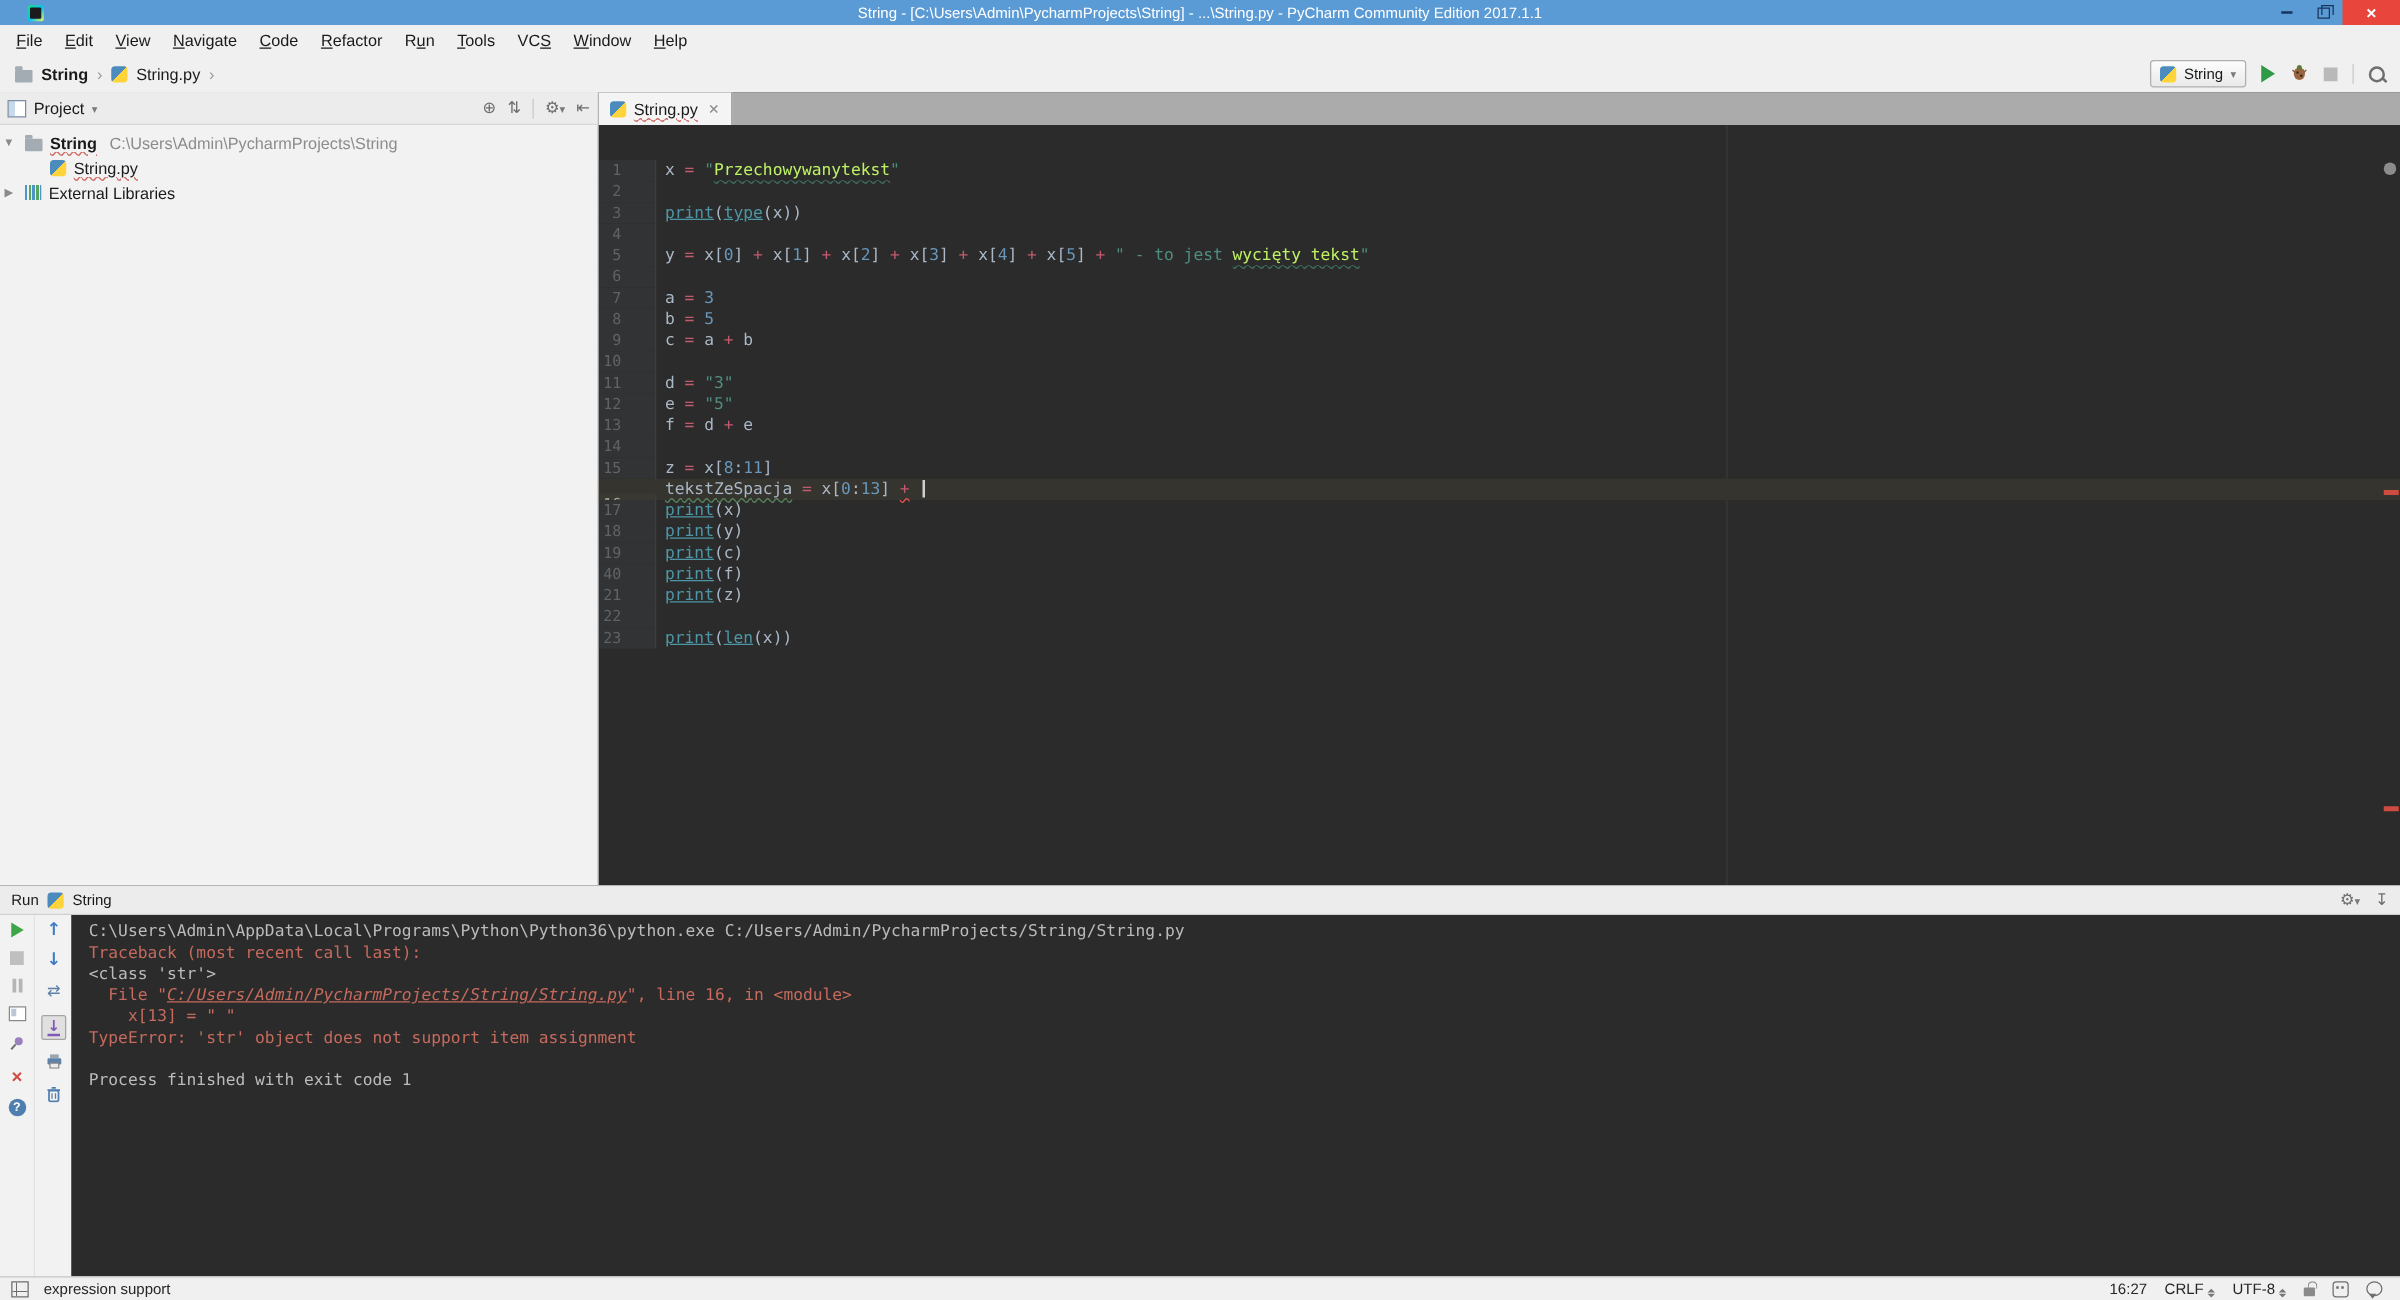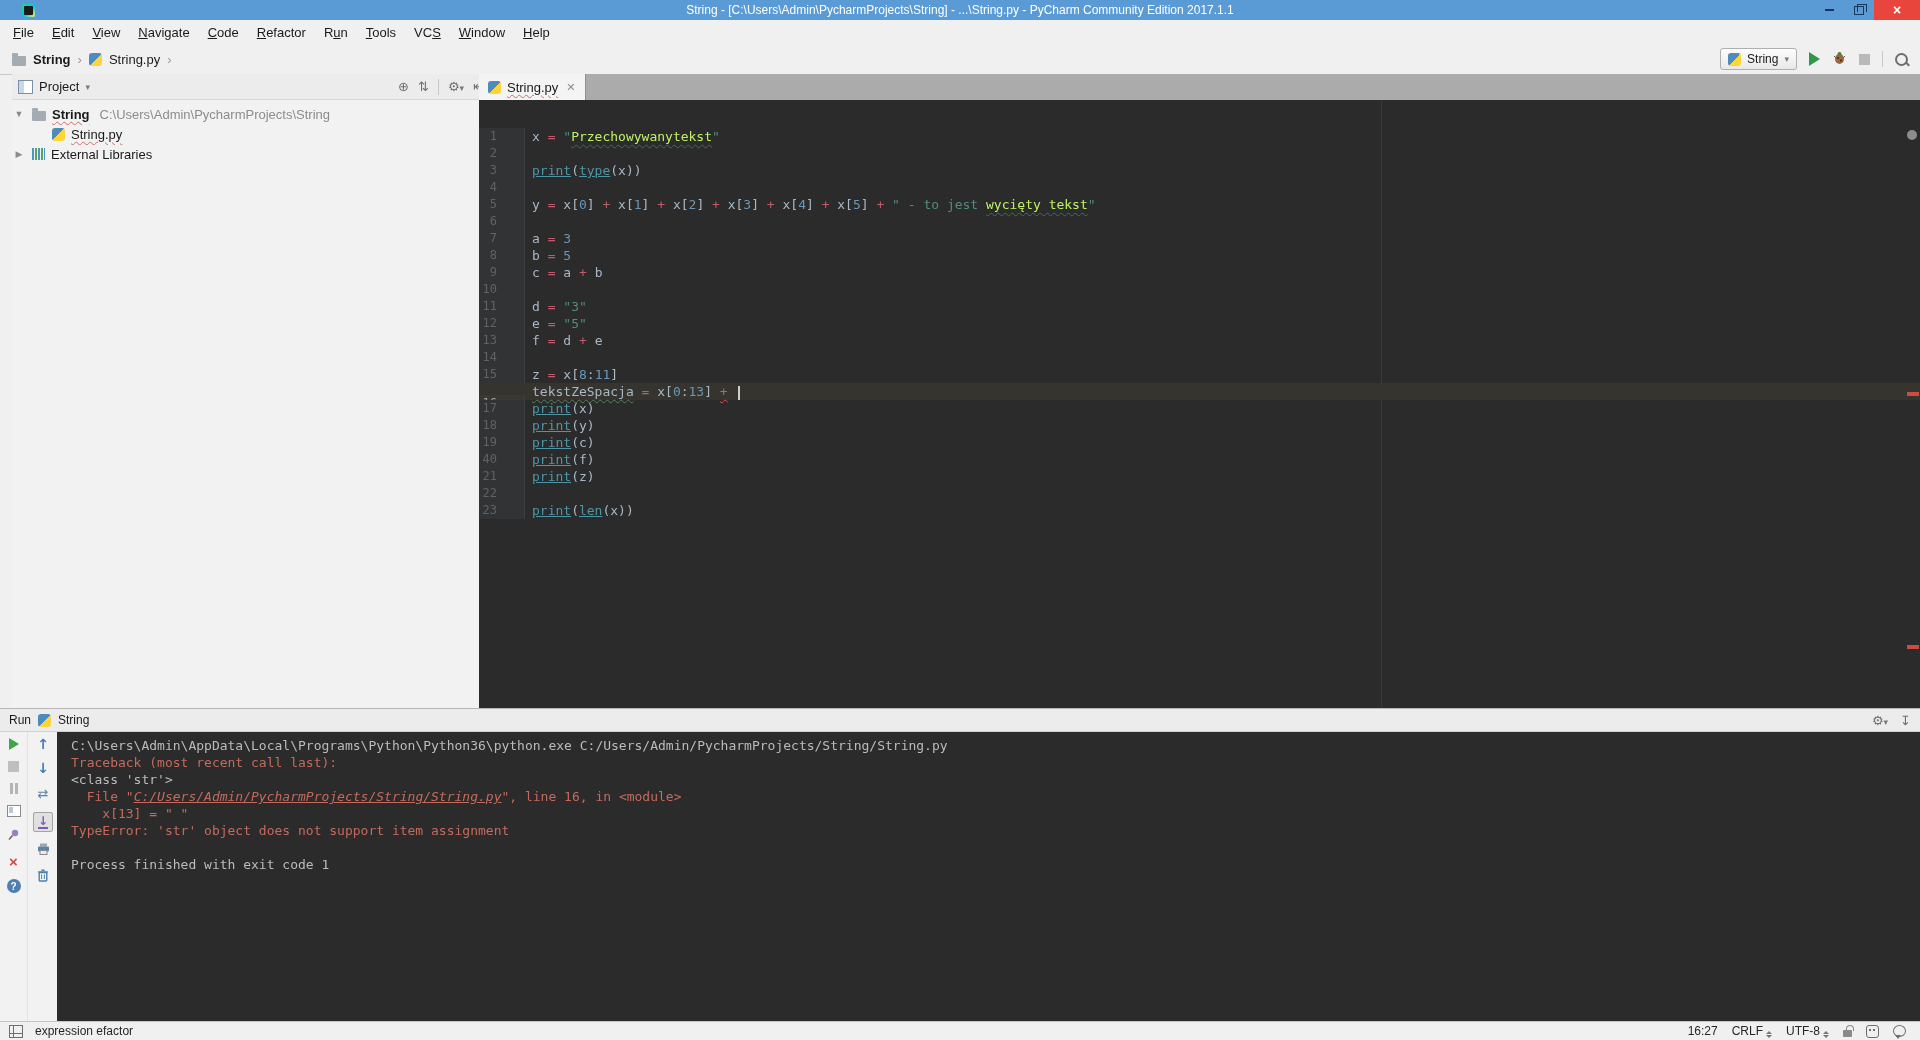--- a/index.html
+++ b/index.html
@@ -34,21 +34,21 @@
   .run-config-select{display:flex;align-items:center;gap:6px;border:1px solid #AFAFAF;border-radius:3px;
                      background:linear-gradient(#FDFDFD,#E9E9E9);height:20px;padding:0 7px;font-size:12px;}
   .dd{color:#7a7a7a;font-size:9px;}
   .play-icon{width:0;height:0;border-left:11px solid #2E9947;border-top:7px solid transparent;border-bottom:7px solid transparent;}
   .stop-icon{width:11px;height:11px;background:#B9B9B9;}
   .vsep{width:1px;height:16px;background:#C8C8C8;}
   .search-icon{width:9px;height:9px;border:2px solid #6E6E6E;border-radius:50%;position:relative;}
   .search-icon::after{content:"";position:absolute;left:8px;top:8px;width:5px;height:2px;background:#6E6E6E;transform:rotate(45deg);}
   
   .project-panel{position:absolute;top:74px;left:0;width:478px;bottom:332px;background:#F2F2F2;
-                 border-right:1px solid #B6B6B6;margin-left:12px;}
+                 border-right:1px solid #B6B6B6;}
   .panel-header{height:25px;background:#ECECEC;border-bottom:1px solid #D8D8D8;display:flex;
                 align-items:center;gap:6px;padding:0 6px;font-size:13px;}
   .pv-icon{width:13px;height:12px;border:1px solid #7C8FA8;background:linear-gradient(90deg,#C9D9EC 0 5px,#FFF 5px 100%);}
   .ph-icons{margin-left:auto;display:flex;align-items:center;gap:9px;color:#6E6E6E;}
   .uglyph{font-family:"DejaVu Sans",sans-serif;font-size:13px;color:#6E6E6E;line-height:1;}
   .tree{padding-top:4px;font-size:13px;}
   .tree-row{height:20px;display:flex;align-items:center;gap:6px;}
   .tw{width:14px;text-align:center;color:#8a8a8a;font-size:9px;}
   .folder-icon{width:14px;height:10px;background:#A3ABB3;border-radius:1px;position:relative;margin-top:3px;}
   .folder-icon::before{content:"";position:absolute;top:-3px;left:0;width:6px;height:3px;background:#A3ABB3;border-radius:1px 1px 0 0;}
@@ -398,21 +398,21 @@
           <div class="cline"><span class="cs-err">    x[13] = " "</span></div>
           <div class="cline"><span class="cs-err">TypeError: 'str' object does not support item assignment</span></div>
           <div class="cline">&nbsp;</div>
           <div class="cline"><span class="cs-out">Process finished with exit code 1</span></div>
         </div>
     </div>
   </div>
 
   <div class="statusbar">
     <span class="grid-icon"></span>
-    <span class="sb-msg">expression efactor</span>
+    <span class="sb-msg">expression support</span>
     <span class="sb-right">
       <span>16:27</span>
       <span><span>CRLF</span><span class="updn">
             <i class="u"></i>
             <i class="d"></i>
           </span></span>
       <span><span>UTF-8</span><span class="updn">
             <i class="u"></i>
             <i class="d"></i>
           </span></span>

